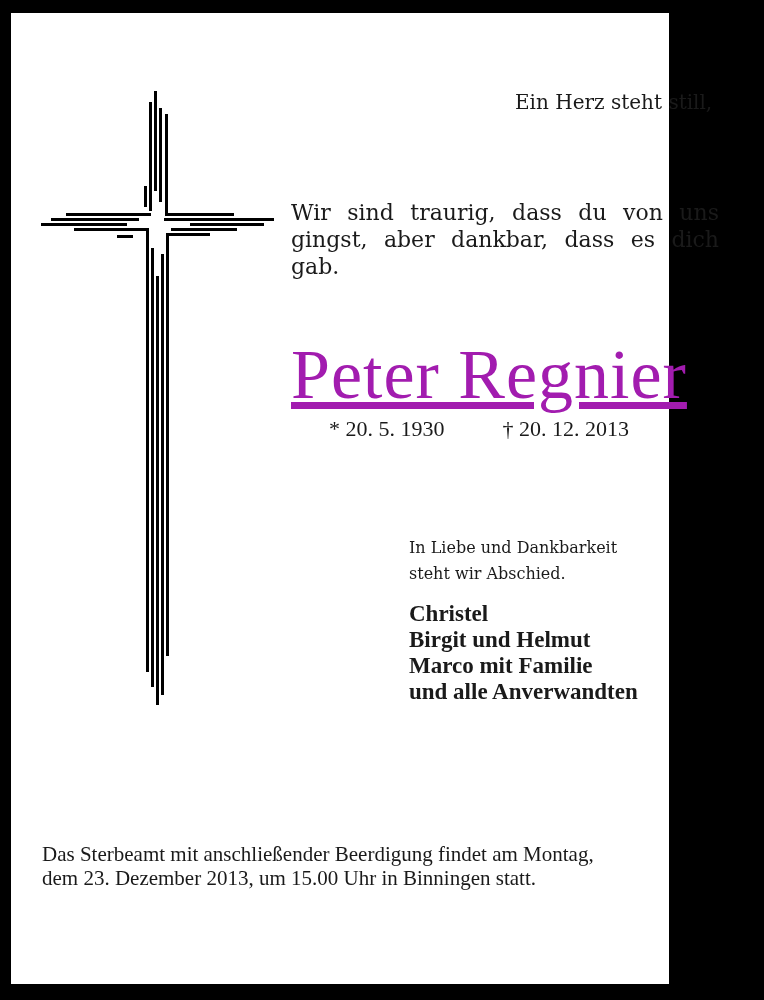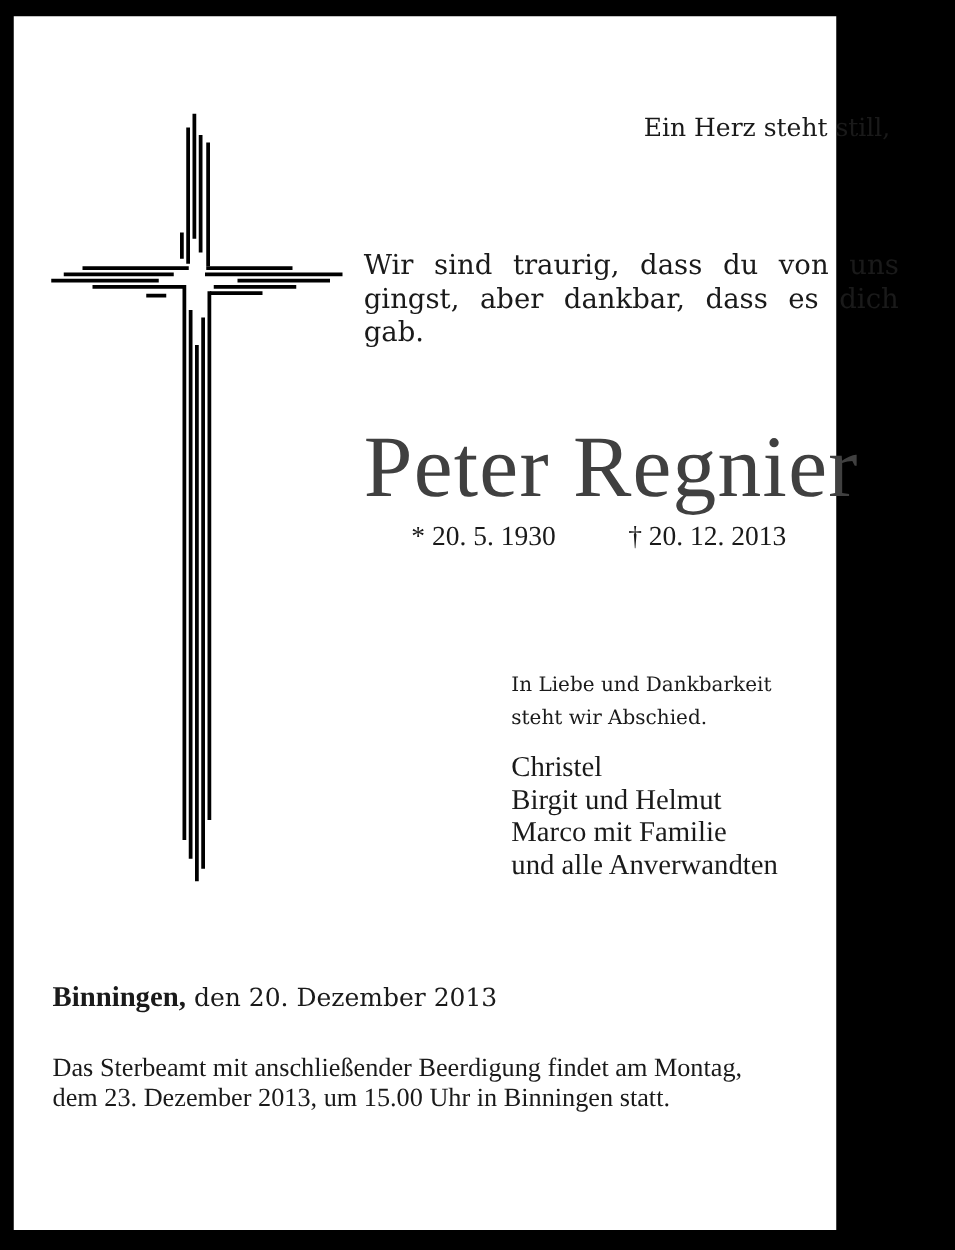--- a/index.html
+++ b/index.html
@@ -2,26 +2,26 @@
 <html><head>
 <meta charset="utf-8">
 <style>
   html, body { margin:0; padding:0; }
   body { width:764px; height:1000px; background:#000; position:relative; overflow:hidden; font-family:"DejaVu Serif", serif; color:#1a1a1a; }
   .page { position:absolute; left:11px; top:13px; width:658px; height:971px; background:#fff; }
   .abs { position:absolute; }
   .motto { left:504px; top:76px; font-size:20px; line-height:26px; font-family:"DejaVu Serif", serif; }
   .quote { left:280px; top:186px; width:428px; font-size:22px; line-height:27px; text-align:justify; }
   .quote p { margin:0; }
-  .name { left:280px; top:322px; width:430px; font-family:"Liberation Serif", serif; font-size:70px; line-height:80px; letter-spacing:1px; color:#404040; white-space:nowrap; }
+  .name { left:280px; top:322px; width:430px; font-family:"Liberation Serif", serif; font-size:70px; line-height:80px; letter-spacing:1px; color:#a21caf; white-space:nowrap;text-decoration:underline; }
   .dates { left:318px; top:403px; font-family:"Liberation Serif", serif; font-weight:normal; font-size:22px; line-height:26px; white-space:nowrap; }
   .dates span { display:inline-block; }
   .dates .death { margin-left:58px; }
   .farewell { left:398px; top:522px; font-size:16px; line-height:26px; }
-  .family { left:398px; top:588px; font-family:"Liberation Serif", serif; font-weight:normal; font-size:23px; line-height:26px; }
+  .family { left:398px; top:588px; font-family:"Liberation Serif", serif; font-weight:bold; font-size:23px; line-height:26px; }
   .family div, .farewell div, .motto div { white-space:nowrap; }
   .place { left:31px; top:772px; font-size:20px; line-height:26px; white-space:nowrap; }
   .place b { font-family:"Liberation Serif", serif; font-size:23px; }
   .info { left:31px; top:829px; width:690px; font-family:"Liberation Serif", serif; font-size:21px; line-height:24px; }
   .info div { white-space:nowrap; }
   .info .p2 { margin-top:10px; }
   svg.cross { position:absolute; left:0; top:0; }
 </style>
 </head>
 <body>
@@ -76,21 +76,18 @@
     <div>steht wir Abschied.</div>
   </div>
 
   <div class="abs family">
     <div>Christel</div>
     <div>Birgit und Helmut</div>
     <div>Marco mit Familie</div>
     <div>und alle Anverwandten</div>
   </div>
 
-  <div class="abs place">
-    <b>Binningen,</b><span> den 20. Dezember 2013</span>
-  </div>
 
   <div class="abs info">
     <div>Das Sterbeamt mit anschließender Beerdigung findet am Montag,</div>
     <div>dem 23. Dezember 2013, um 15.00 Uhr in Binningen statt.</div>
   </div>
 </div>
 
 </body></html>

